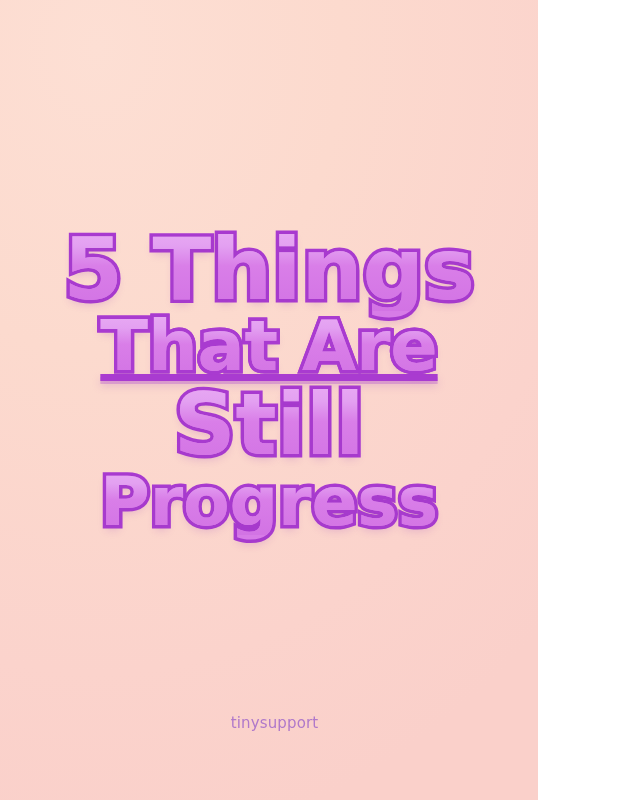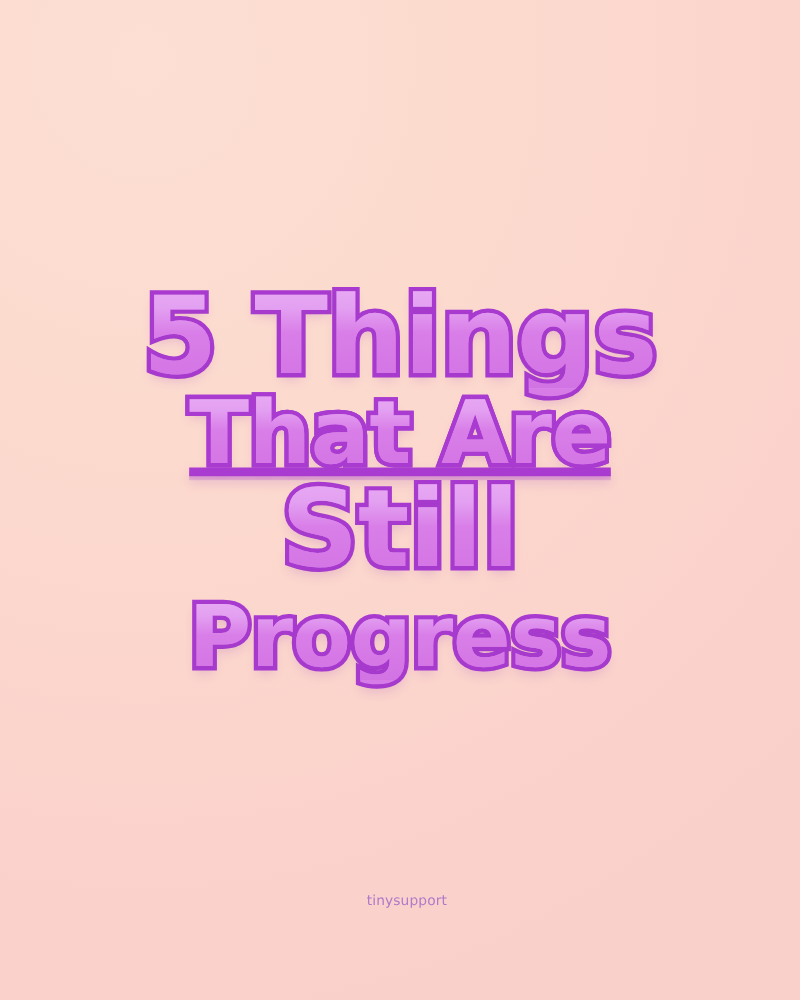--- a/index.html
+++ b/index.html
@@ -10,21 +10,21 @@
   body {
     width: 640px;
     height: 800px;
     overflow: hidden;
     font-family: "DejaVu Sans", sans-serif;
   }
 
   
   #canvas {
     position: relative;
-    width: 640px;
+    width: 538px;
     height: 800px;
     background: #fbd7cd;
     background-image:
       radial-gradient(120% 100% at 18% 6%, #fddfd4 0%, #fcdace 38%, #fbd3cc 78%, #fad0ca 100%);
     overflow: hidden;
   }
 
   
   #title-block {
     position: absolute;
@@ -77,31 +77,31 @@
   }
 
   
   .line-1 .base, .line-1 .hl { font-size: 86px; }
   .line-2 .base, .line-2 .hl { font-size: 70px; text-decoration: underline; }
   .line-3 .base, .line-3 .hl { font-size: 86px; }
   .line-4 .base, .line-4 .hl { font-size: 68px; }
 
   .line-1 { margin-bottom: 2px; }
   .line-2 { margin-bottom: 2px; }
-  .line-3 { margin-bottom: 11px; text-decoration: underline; }
+  .line-3 { margin-bottom: 2px; text-decoration: underline; }
 
   
   #footer-handle {
     position: absolute;
     left: 11px;
     right: 0;
     top: 714px;
     text-align: center;
     font-family: "DejaVu Sans", sans-serif;
-    font-size: 11px;
+    font-size: 15px;
     font-weight: 400;
     letter-spacing: 0.01em;
     color: #b079ca;
     user-select: none;
   }
 </style>
 </head>
 <body>
 
 <div id="canvas">

